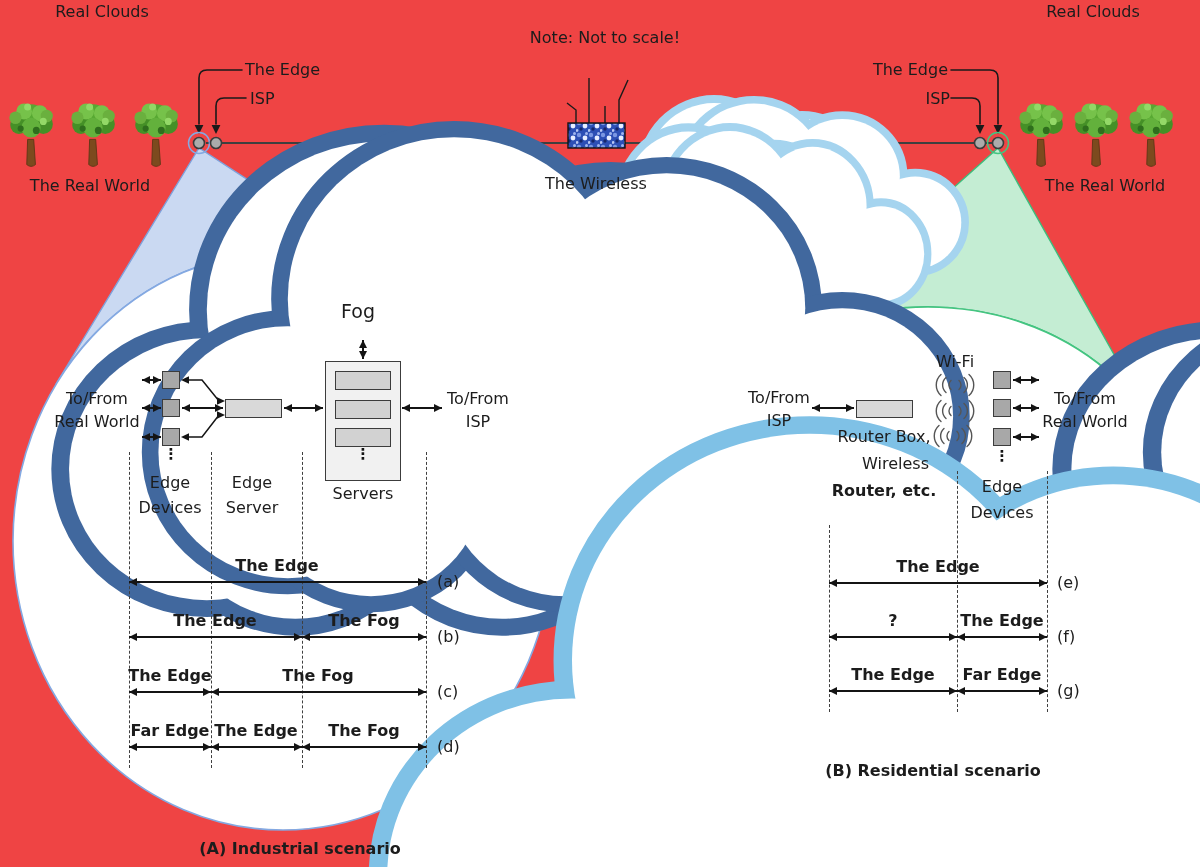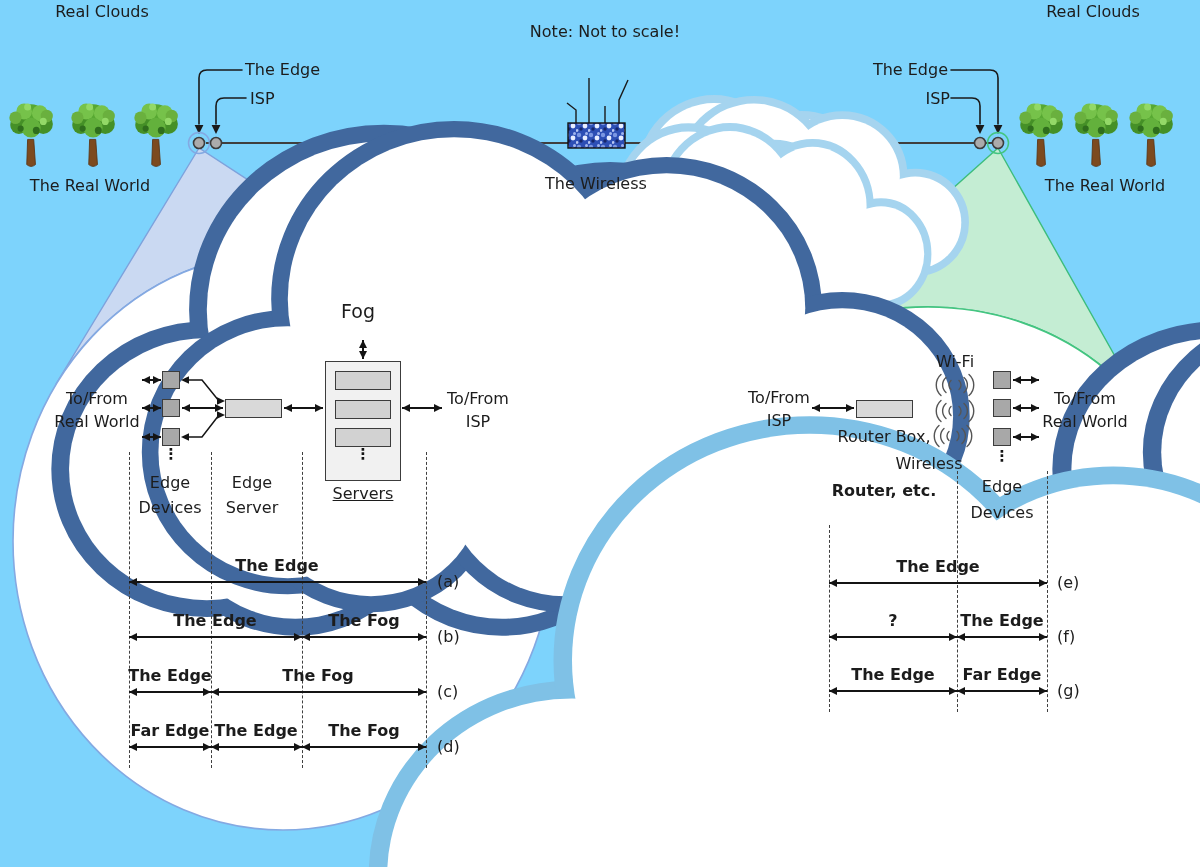--- a/index.html
+++ b/index.html
@@ -1,16 +1,16 @@
 <!DOCTYPE html>
 <html><head>
 <meta charset="utf-8">
 <style>
   html,body{margin:0;padding:0;background:#fff;}
-  #stage{position:relative;width:1200px;height:867px;background:#7dd3fc;overflow:hidden;
+  #stage{position:relative;width:1200px;height:867px;background:#ef4444;overflow:hidden;
          font-family:"DejaVu Sans","Liberation Sans",sans-serif;}
   #vec{position:absolute;left:0;top:0;z-index:1;}
   .lbl{position:absolute;z-index:3;color:#1c1c1c;font-size:16px;line-height:19px;
        text-align:center;white-space:nowrap;}
   .s16{font-size:16px;}
   .s19{font-size:19px;}
   .b{font-weight:700;}
   .tl{text-align:left;}
   .tr{text-align:right;}
   .vdash{position:absolute;z-index:2;width:0;border-left:1.6px dashed #3f3f3f;}
@@ -165,21 +165,21 @@
 
     <use href="#wifi" transform="translate(955,385)"></use>
     <use href="#wifi" transform="translate(955,411)"></use>
     <use href="#wifi" transform="translate(953,436)"></use>
   </svg>
 
   <div class="lbl s16" style="left:42px;top:2px;width:120px;">Real Clouds</div>
   <div class="lbl s16" style="left:20px;top:176px;width:140px;">The Real World</div>
   <div class="lbl s16" style="left:1033px;top:2px;width:120px;">Real Clouds</div>
   <div class="lbl s16" style="left:1035px;top:176px;width:140px;">The Real World</div>
-  <div class="lbl s16" style="left:505px;top:22px;width:200px;">Note: Not to scale!</div>
+  <div class="lbl s16" style="left:505px;top:28px;width:200px;">Note: Not to scale!</div>
   <div class="lbl s16" style="left:516px;top:174px;width:160px;">The Wireless</div>
   <div class="lbl s16 tl" style="left:245px;top:60px;width:90px;">The Edge</div>
   <div class="lbl s16 tl" style="left:250px;top:89px;width:50px;">ISP</div>
   <div class="lbl s16 tr" style="left:858px;top:60px;width:90px;">The Edge</div>
   <div class="lbl s16 tr" style="left:905px;top:89px;width:45px;">ISP</div>
 
   <div class="lbl s19" style="left:328px;top:302px;width:60px;">Fog</div>
   <div class="varrow" style="left:362.2px;top:340px;height:19px;"></div>
 
   <div class="dev" style="left:162px;top:371px;"></div>
@@ -209,21 +209,21 @@
 
   <div class="vdash" style="left:129px;top:452px;height:316px;"></div>
   <div class="vdash" style="left:211px;top:452px;height:316px;"></div>
   <div class="vdash" style="left:302px;top:452px;height:316px;"></div>
   <div class="vdash" style="left:426px;top:452px;height:316px;"></div>
 
   <div class="lbl" style="left:120px;top:473px;width:100px;">Edge</div>
   <div class="lbl" style="left:120px;top:498px;width:100px;">Devices</div>
   <div class="lbl" style="left:202px;top:473px;width:100px;">Edge</div>
   <div class="lbl" style="left:202px;top:498px;width:100px;">Server</div>
-  <div class="lbl" style="left:313px;top:484px;width:100px;text-decoration:underline;">Servers</div>
+  <div class="lbl" style="left:313px;top:484px;width:100px;">Servers</div>
 
   <div class="darrow" style="left:129px;top:581px;width:297px;"></div>
   <div class="lbl b" style="left:177px;top:556px;width:200px;">The Edge</div>
   <div class="lbl s16 tl" style="left:437px;top:572px;width:40px;">(a)</div>
 
   <div class="darrow" style="left:129px;top:636px;width:173px;"></div>
   <div class="darrow" style="left:302px;top:636px;width:124px;"></div>
   <div class="lbl b" style="left:115px;top:611px;width:200px;">The Edge</div>
   <div class="lbl b" style="left:264px;top:611px;width:200px;">The Fog</div>
   <div class="lbl s16 tl" style="left:437px;top:627px;width:40px;">(b)</div>
@@ -235,28 +235,29 @@
   <div class="lbl s16 tl" style="left:437px;top:682px;width:40px;">(c)</div>
 
   <div class="darrow" style="left:129px;top:746px;width:82px;"></div>
   <div class="darrow" style="left:211px;top:746px;width:91px;"></div>
   <div class="darrow" style="left:302px;top:746px;width:124px;"></div>
   <div class="lbl b" style="left:70px;top:721px;width:200px;">Far Edge</div>
   <div class="lbl b" style="left:156px;top:721px;width:200px;">The Edge</div>
   <div class="lbl b" style="left:264px;top:721px;width:200px;">The Fog</div>
   <div class="lbl s16 tl" style="left:437px;top:737px;width:40px;">(d)</div>
 
+  <div class="lbl s16 b" style="left:178px;top:839px;width:244px;">(A) Industrial scenario</div>
 
   <div class="lbl" style="left:729px;top:388px;width:100px;">To/From</div>
   <div class="lbl" style="left:729px;top:411px;width:100px;">ISP</div>
   <div class="darrow" style="left:812px;top:407.2px;width:42px;"></div>
   <div class="box" style="left:856px;top:400px;width:57px;height:18px;"></div>
 
   <div class="lbl" style="left:814px;top:427px;width:140px;">Router Box,</div>
-  <div class="lbl" style="left:859px;top:454px;width:140px;">Wireless</div>
+  <div class="lbl" style="left:789px;top:454px;width:140px;text-align:right;">Wireless</div>
   <div class="lbl" style="left:814px;top:481px;width:140px;font-weight:bold;">Router, etc.</div>
 
   <div class="lbl" style="left:915px;top:352px;width:80px;">Wi-Fi</div>
 
   <div class="dev" style="left:993px;top:371px;"></div>
   <div class="dev" style="left:993px;top:399px;"></div>
   <div class="dev" style="left:993px;top:428px;"></div>
   <div class="darrow" style="left:1013px;top:379.2px;width:26px;"></div>
   <div class="darrow" style="left:1013px;top:407.2px;width:26px;"></div>
   <div class="darrow" style="left:1013px;top:436.2px;width:26px;"></div>
@@ -281,14 +282,15 @@
   <div class="lbl b" style="left:793px;top:611px;width:200px;">?</div>
   <div class="lbl b" style="left:902px;top:611px;width:200px;">The Edge</div>
   <div class="lbl s16 tl" style="left:1057px;top:627px;width:40px;">(f)</div>
 
   <div class="darrow" style="left:829px;top:690px;width:128px;"></div>
   <div class="darrow" style="left:957px;top:690px;width:90px;"></div>
   <div class="lbl b" style="left:793px;top:665px;width:200px;">The Edge</div>
   <div class="lbl b" style="left:902px;top:665px;width:200px;">Far Edge</div>
   <div class="lbl s16 tl" style="left:1057px;top:681px;width:40px;">(g)</div>
 
+  <div class="lbl s16 b" style="left:811px;top:761px;width:244px;">(B) Residential scenario</div>
 
 </div>
 
 </body></html>

